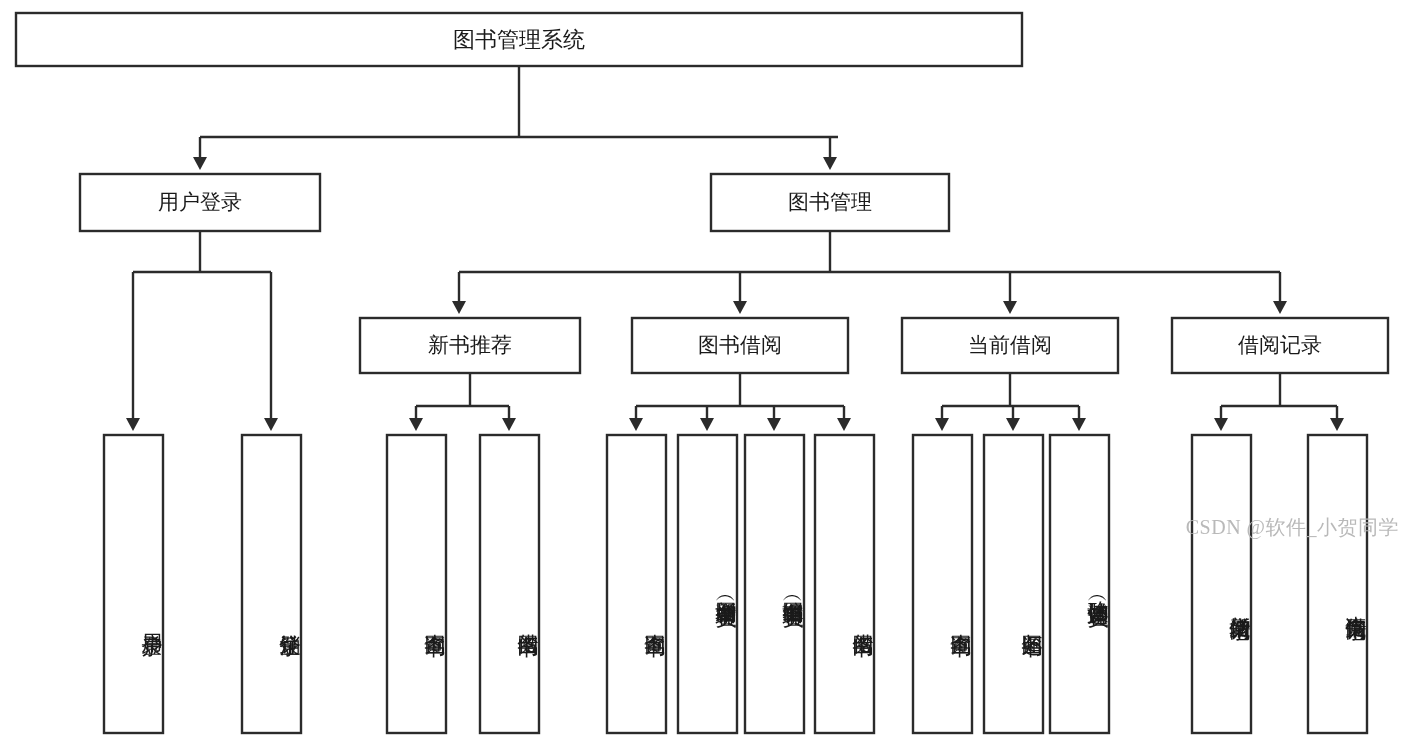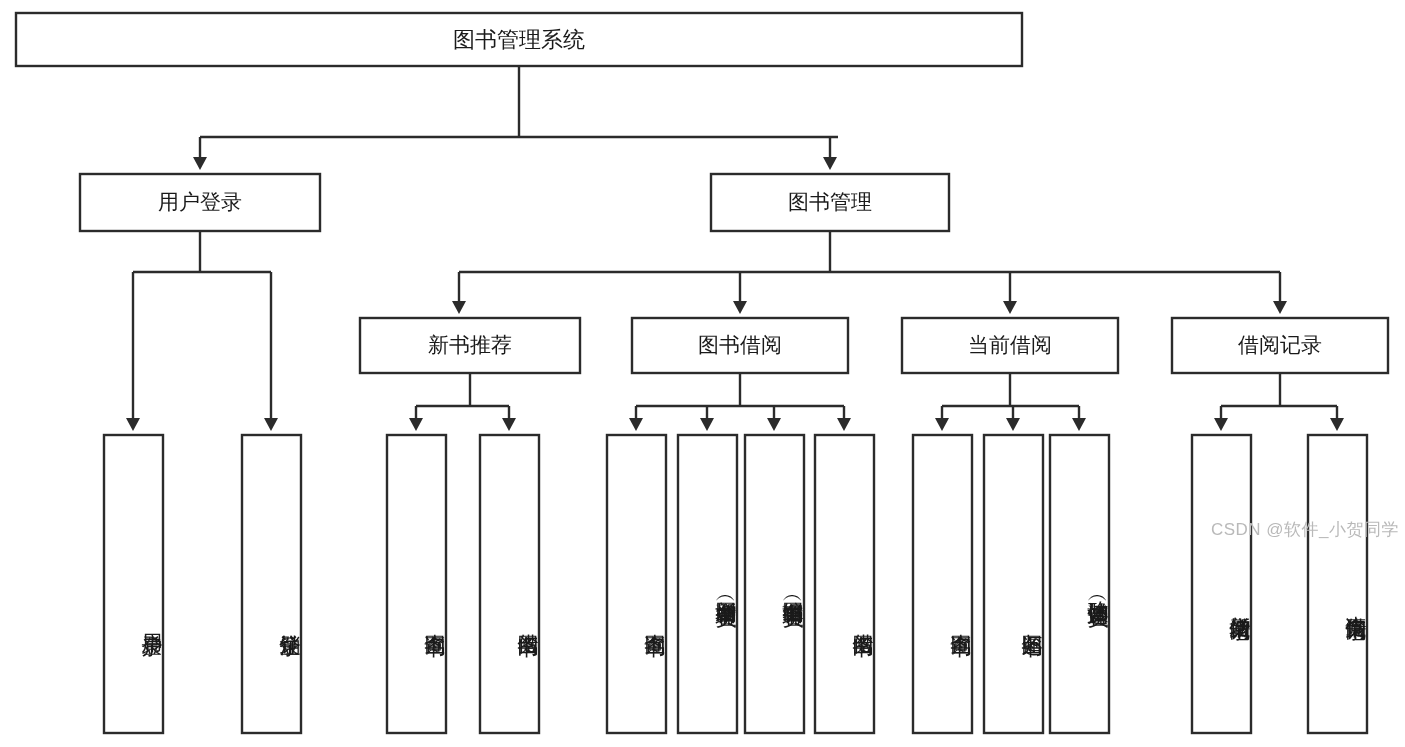--- a/index.html
+++ b/index.html
@@ -64,22 +64,22 @@
     display: flex;
     align-items: flex-start;
     justify-content: center;
     white-space: nowrap;
     pointer-events: none;
   }
   .watermark {
     position: absolute;
     right: 6px;
     bottom: 4px;
-    font-family: Liberation Sans, sans-serif;
-    font-size: 17px;
+    font-family: Liberation Serif, serif;
+    font-size: 20px;
     color: #b9b9b9;
     white-space: nowrap;
     letter-spacing: 0.5px;
   }
 </style>
 </head>
 <body>
 
 <div id="diagram-root">
 

